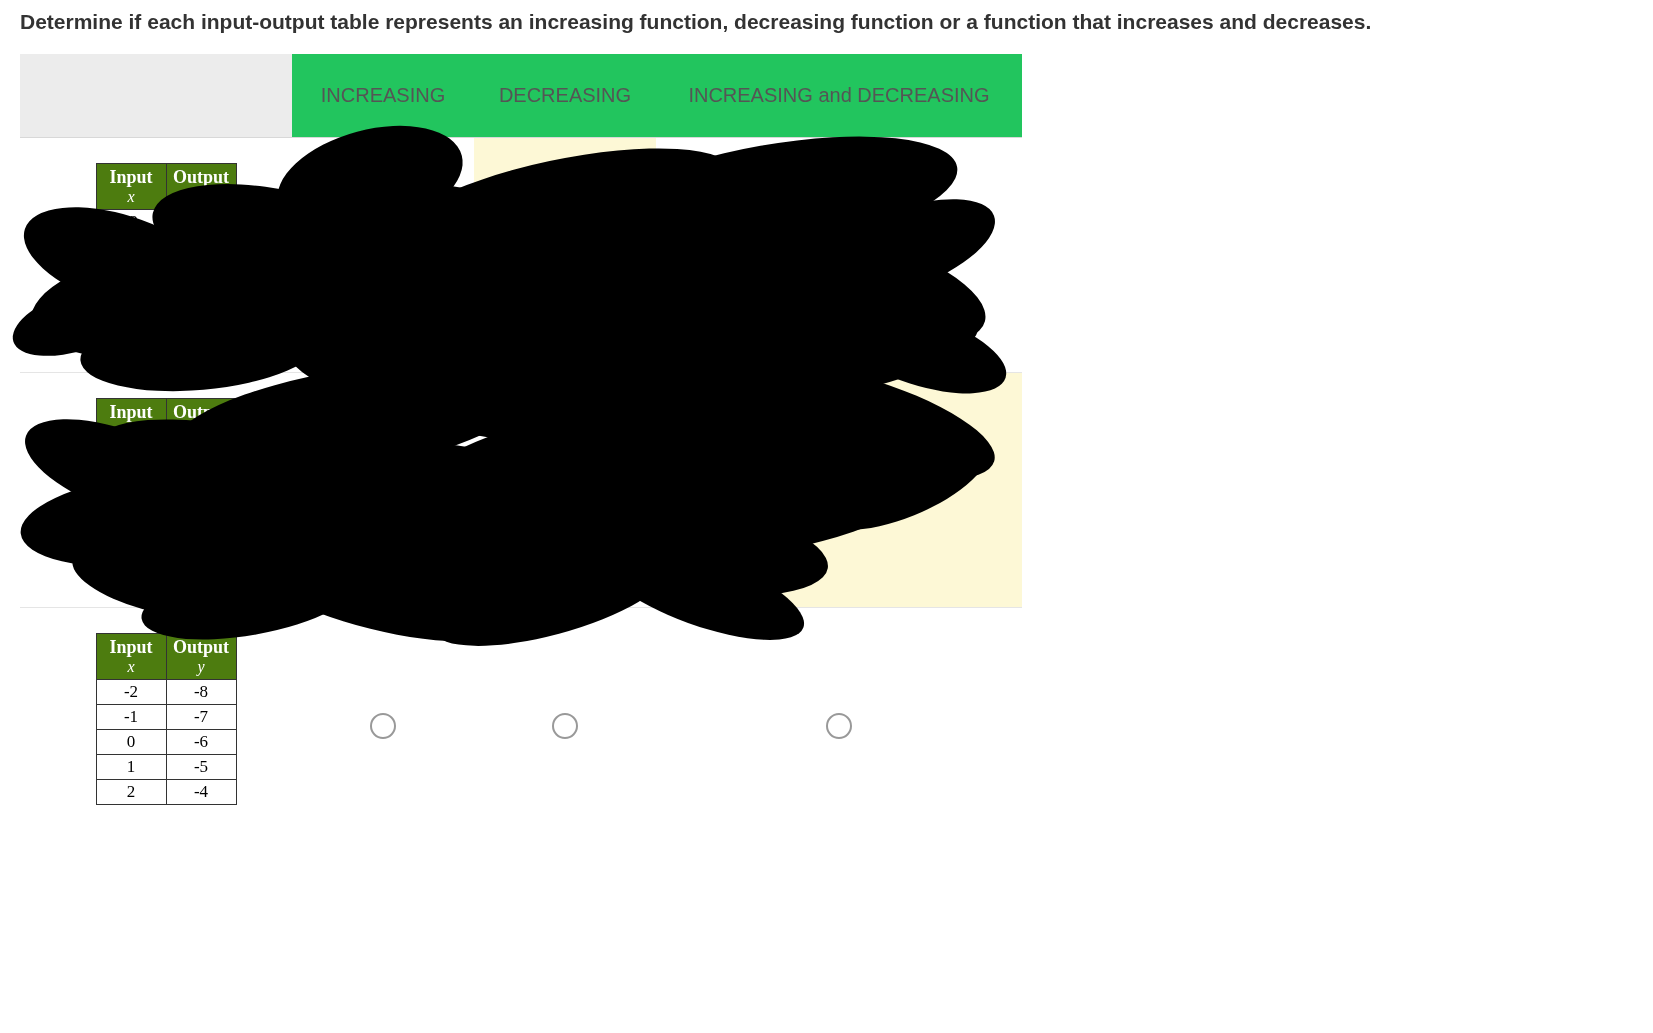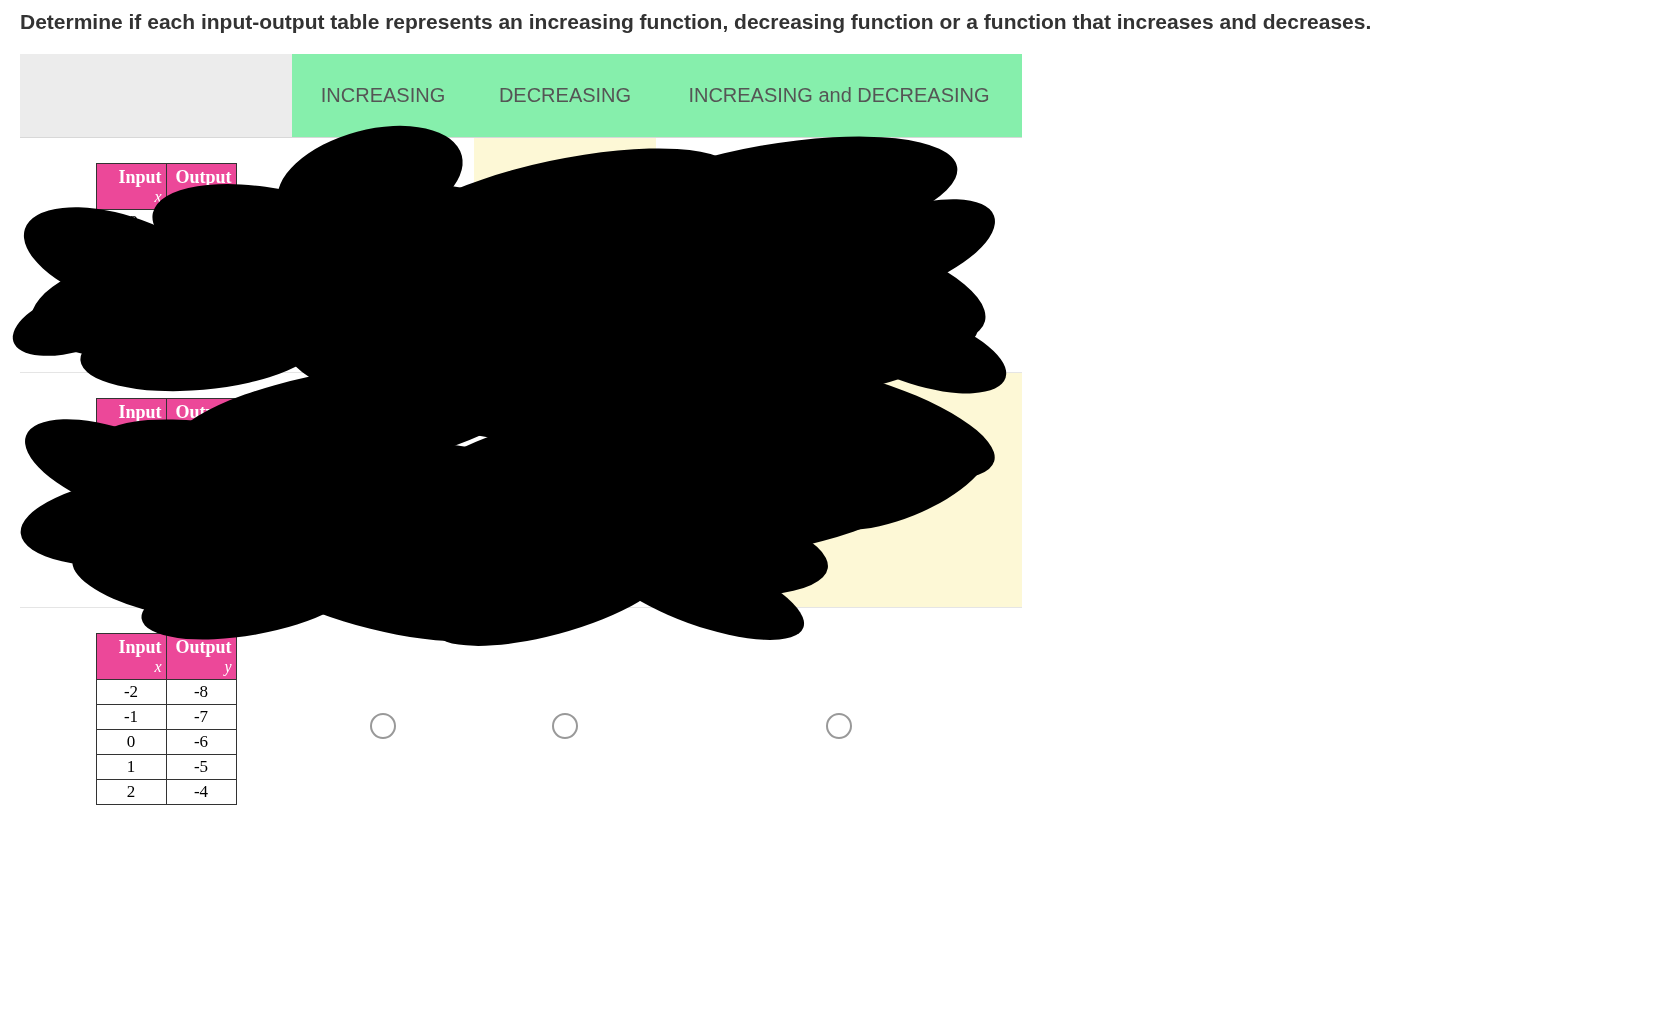--- a/index.html
+++ b/index.html
@@ -18,21 +18,21 @@
       color: #333;
       margin-bottom: 20px;
       font-weight: 700;
     }
     .main-grid {
       display: grid;
       grid-template-columns: 272px 182px 182px 366px;
       border-collapse: collapse;
     }
     .header-cell {
-      background: #86efac;
+      background: #22c55e;
       border-bottom: 1px solid #d8d8d8;
       padding: 30px 10px;
       text-align: center;
       font-size: 20px;
       color: #555;
       font-weight: 400;
     }
     .header-cell.blank {
       background: #ececec;
     }
@@ -52,28 +52,28 @@
     }
     .row-cell.highlighted {
       background: #fdf8d6;
     }
     .data-table {
       border-collapse: collapse;
       margin-left: 20px;
       margin-top: 5px;
     }
     .data-table th {
-      background: #ec4899;
+      background: #4d7c0f;
       color: #fff;
       border: 1px solid #333;
       padding: 3px 4px;
       font-family: 'Times New Roman', Times, serif;
       font-weight: bold;
       font-size: 18px;
-      text-align: right;
+      text-align: center;
     }
     .data-table th .sub {
       display: block;
       font-style: italic;
       font-weight: normal;
       font-size: 16px;
     }
     .data-table td {
       border: 1px solid #333;
       padding: 2px 18px;

